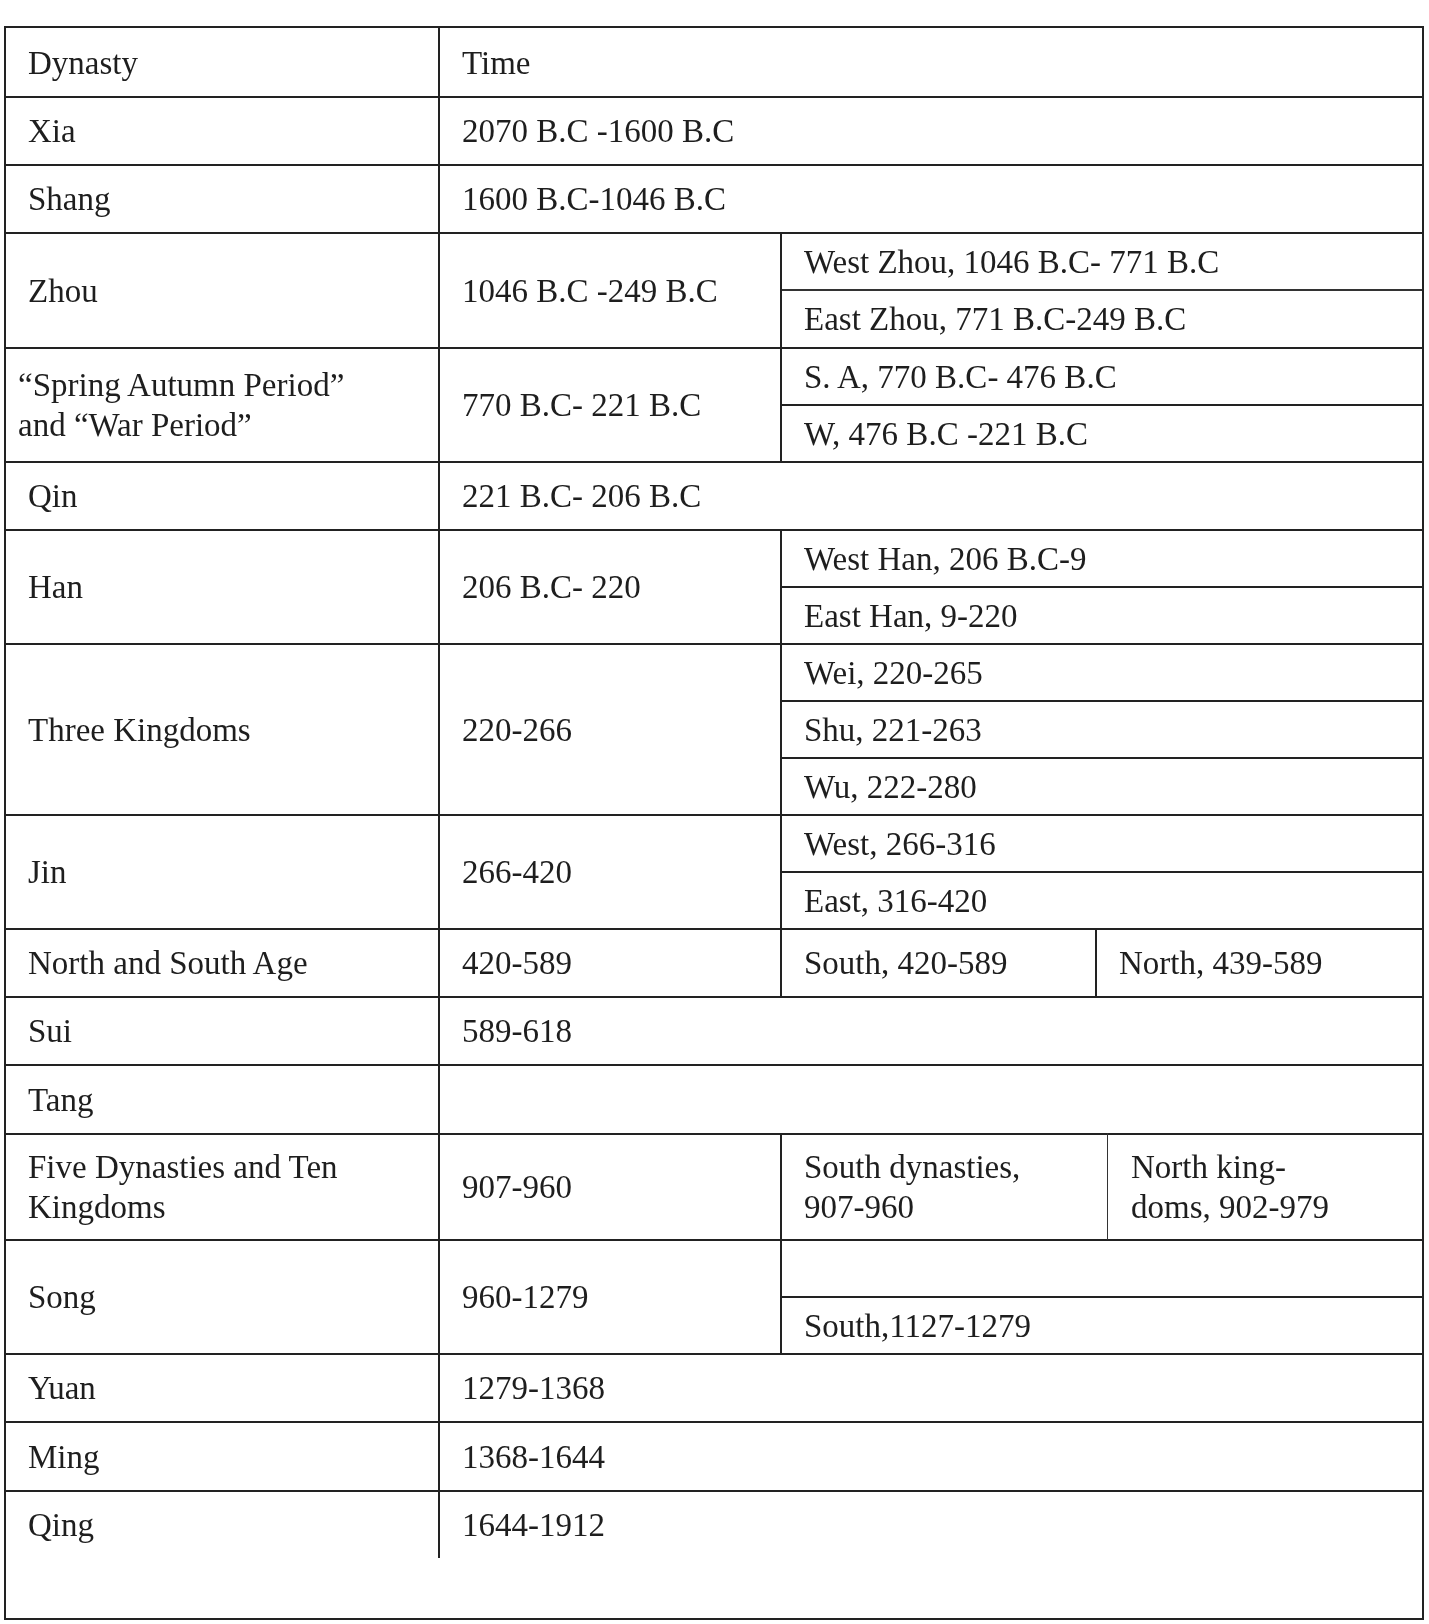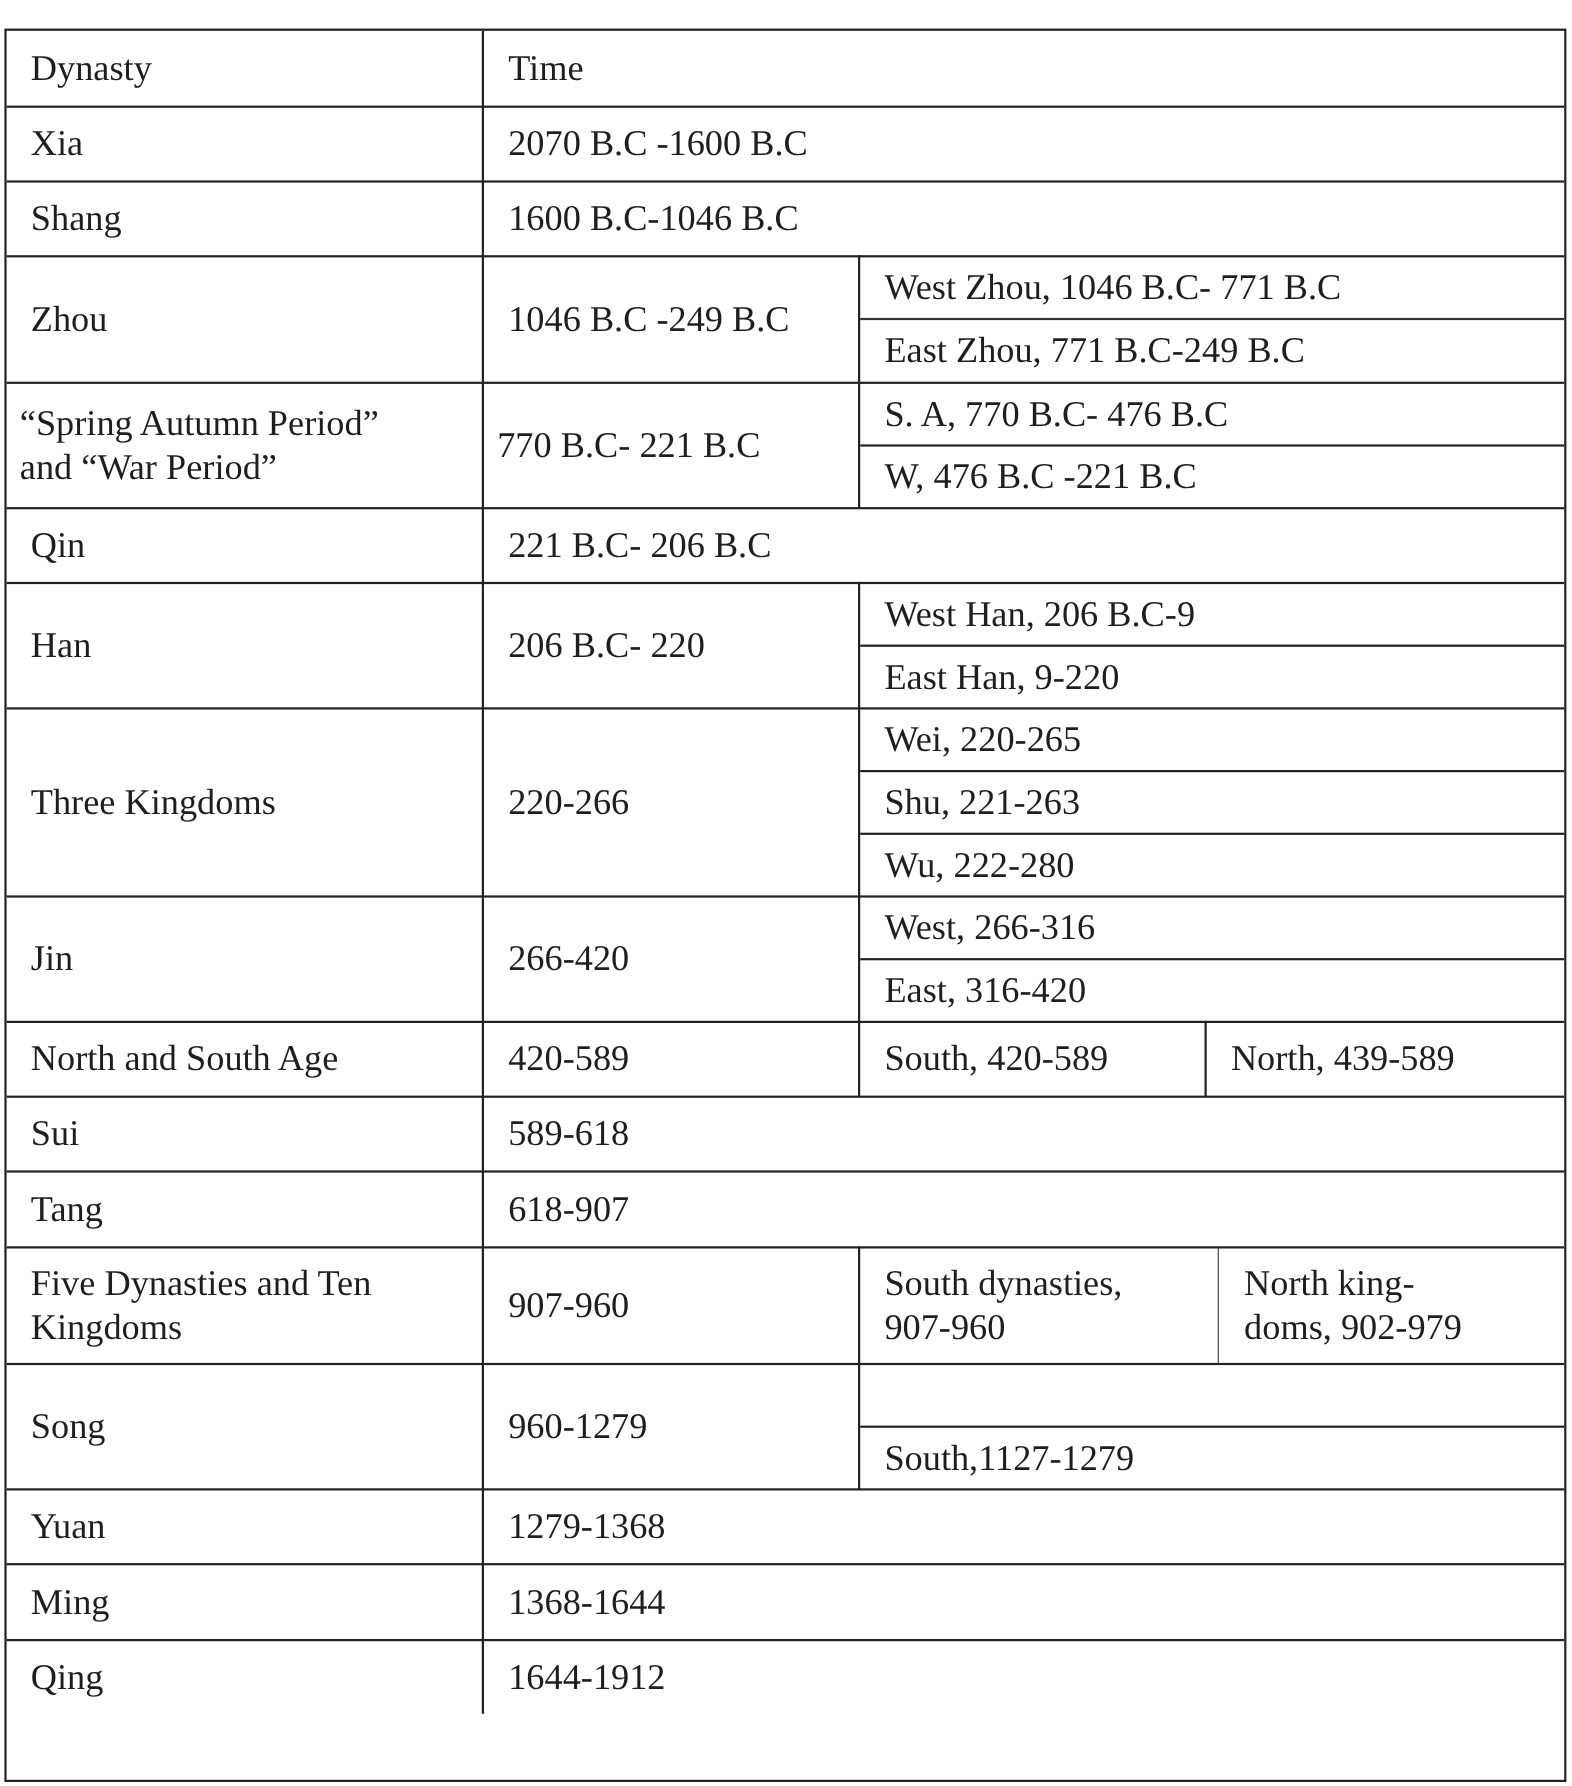--- a/index.html
+++ b/index.html
@@ -35,21 +35,21 @@
   <div class="cell" style="left:0;top:137px;width:434px;height:68px;">Shang</div>
   <div class="cell" style="left:434px;top:137px;width:982px;height:68px;">1600 B.C-1046 B.C</div>
 
   <div class="cell" style="left:0;top:205px;width:434px;height:115px;">Zhou</div>
   <div class="cell" style="left:434px;top:205px;width:342px;height:115px;">1046 B.C -249 B.C</div>
   <div class="cell" style="left:776px;top:205px;width:640px;height:57px;">West Zhou, 1046 B.C- 771 B.C</div>
   <div class="cell" style="left:776px;top:262px;width:640px;height:58px;">East Zhou, 771 B.C-249 B.C</div>
 
   <div class="cell" style="left:0;top:320px;width:434px;height:114px;padding-left:12px;">“Spring Autumn Period”
  and “War Period”</div>
-  <div class="cell" style="left:424px;top:320px;width:342px;height:114px;">770 B.C- 221 B.C</div>
+  <div class="cell" style="left:434px;top:320px;width:342px;height:114px;">770 B.C- 221 B.C</div>
   <div class="cell" style="left:776px;top:320px;width:640px;height:57px;">S. A, 770 B.C- 476 B.C</div>
   <div class="cell" style="left:776px;top:377px;width:640px;height:57px;">W, 476 B.C -221 B.C</div>
 
   <div class="cell" style="left:0;top:434px;width:434px;height:68px;">Qin</div>
   <div class="cell" style="left:434px;top:434px;width:982px;height:68px;">221 B.C- 206 B.C</div>
 
   <div class="cell" style="left:0;top:502px;width:434px;height:114px;">Han</div>
   <div class="cell" style="left:434px;top:502px;width:342px;height:114px;">206 B.C- 220</div>
   <div class="cell" style="left:776px;top:502px;width:640px;height:57px;">West Han, 206 B.C-9</div>
   <div class="cell" style="left:776px;top:559px;width:640px;height:57px;">East Han, 9-220</div>
@@ -67,21 +67,20 @@
 
   <div class="cell" style="left:0;top:901px;width:434px;height:68px;">North and South Age</div>
   <div class="cell" style="left:434px;top:901px;width:342px;height:68px;">420-589</div>
   <div class="cell" style="left:776px;top:901px;width:315px;height:68px;">South, 420-589</div>
   <div class="cell" style="left:1091px;top:901px;width:325px;height:68px;">North, 439-589</div>
 
   <div class="cell" style="left:0;top:969px;width:434px;height:68px;">Sui</div>
   <div class="cell" style="left:434px;top:969px;width:982px;height:68px;">589-618</div>
 
   <div class="cell" style="left:0;top:1037px;width:434px;height:69px;">Tang</div>
-  <div class="cell" style="left:434px;top:1037px;width:982px;height:69px;">618-907</div>
 
   <div class="cell" style="left:0;top:1106px;width:434px;height:106px;">Five Dynasties and Ten
 Kingdoms</div>
   <div class="cell" style="left:434px;top:1106px;width:342px;height:106px;">907-960</div>
   <div class="cell" style="left:776px;top:1106px;width:327px;height:106px;">South dynasties,
 907-960</div>
   <div class="cell" style="left:1103px;top:1106px;width:313px;height:106px;">North king-
 doms, 902-979</div>
 
   <div class="cell" style="left:0;top:1212px;width:434px;height:114px;">Song</div>

